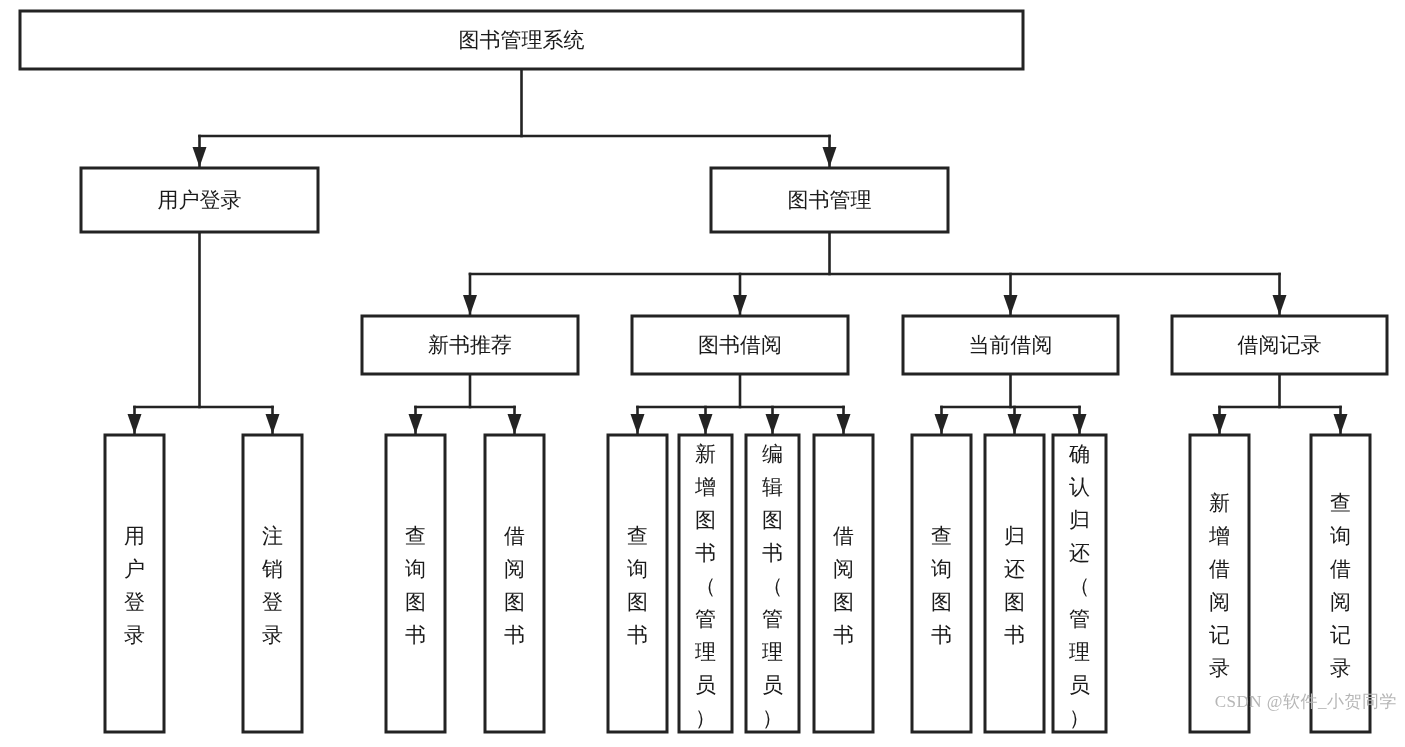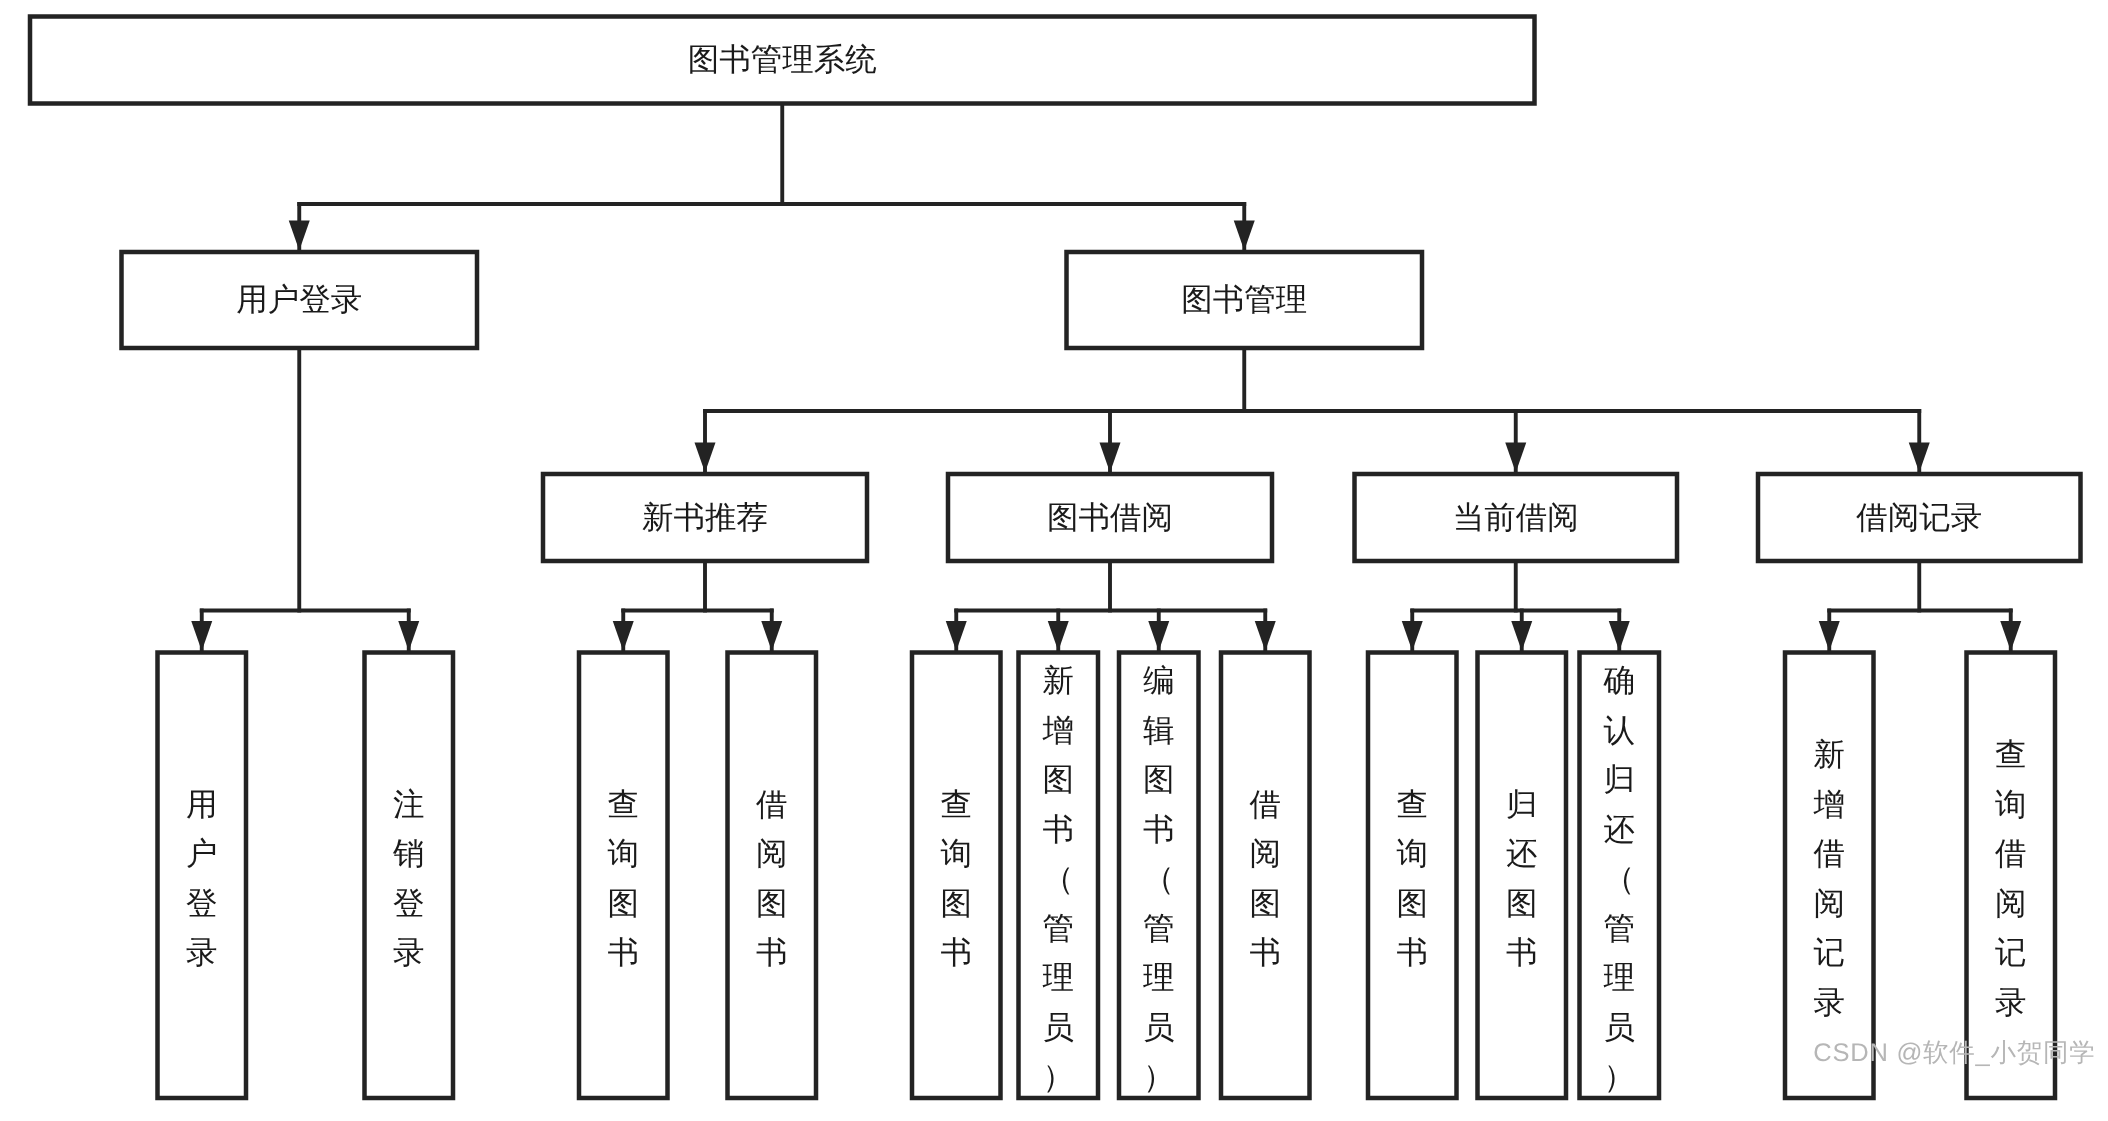--- a/index.html
+++ b/index.html
@@ -53,21 +53,21 @@
     font-family: "DejaVu Sans", sans-serif;
     fill: #1a1a1a;
     font-size: 21px;
     text-anchor: middle;
     white-space: pre;
   }
   .watermark {
     position: absolute;
     right: 8px;
     bottom: 4px;
-    font-family: Liberation Sans, sans-serif;
+    font-family: Liberation Serif, serif;
     font-size: 17px;
     color: #b6b6b6;
     letter-spacing: 0.5px;
     user-select: none;
     pointer-events: none;
   }
 </style>
 </head>
 <body>
 

